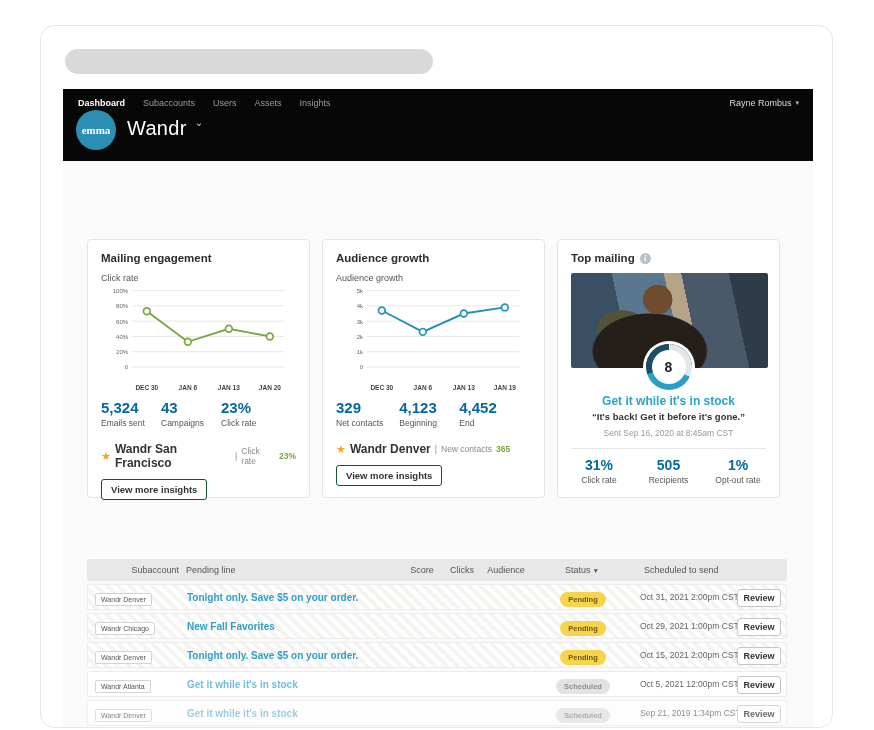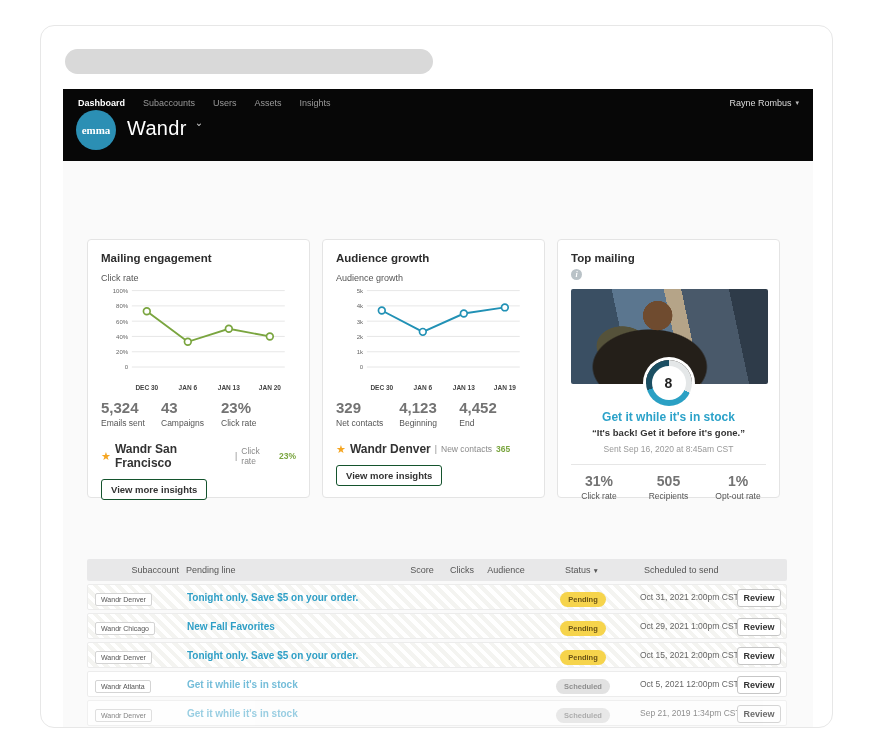--- a/index.html
+++ b/index.html
@@ -36,31 +36,31 @@
   .cards { position: absolute; left: 24px; top: 78px; display: flex; gap: 12px; }
   .card { width: 223px; height: 259px; background: #fff; border: 1px solid #e4e4e4; border-radius: 4px; padding: 12px 13px; }
   .card-title { font-size: 11.5px; font-weight: bold; color: #2d2d2d; }
   .chart-sub { font-size: 9px; color: #555; margin-top: 9px; }
   svg.chart { width: 196px; height: 110px; margin-top: 2px; display: block; }
   .grid-line { stroke: #e5e5e5; stroke-width: 1; }
   .ytick { font-size: 6.5px; fill: #666; font-family: "Liberation Sans", sans-serif; }
   .xtick { font-size: 7px; font-weight: bold; fill: #444; font-family: "Liberation Sans", sans-serif; }
   .stats-row { display: flex; margin-top: 4px; }
   .stat { margin-right: 16px; min-width: 44px; }
-  .stat-value { font-size: 15px; font-weight: bold; color: #737373; }
+  .stat-value { font-size: 15px; font-weight: bold; color: #0369a1; }
   .stat-label { font-size: 8.5px; color: #555; margin-top: 2px; }
   .highlight-row { display: flex; align-items: center; gap: 4px; margin-top: 14px; font-size: 8.5px; color: #8a8a8a; }
   .star { color: #f5a623; font-size: 11px; line-height: 1; }
   .hl-name { font-weight: bold; color: #333; font-size: 12px; }
   .hl-green { color: #7aa53f; font-weight: bold; }
   .insights-btn { margin-top: 9px; background: #fff; border: 1px solid #14532d; border-radius: 3px;
     padding: 4px 9px; font-size: 9.5px; font-weight: bold; color: #333; cursor: pointer; font-family: "Liberation Sans", sans-serif; }
 
   
-  .tm-title-row { display: flex; align-items: flex-start; gap: 5px; flex-direction: column; }
+  .tm-title-row { display: flex; align-items: center; gap: 5px; }
   .info-icon { width: 11px; height: 11px; border-radius: 50%; background: #b9c2c7; color: #fff;
     font-size: 8px; font-family: "Liberation Serif", serif; font-style: italic; font-weight: bold;
     display: flex; align-items: center; justify-content: center; }
   .photo { width: 197px; height: 95px; margin-top: 9px; border-radius: 2px; position: relative; overflow: hidden;
     background:
       radial-gradient(circle 15px at 44% 28%, #6f4b2f 97%, transparent),
       radial-gradient(ellipse 58px 38px at 40% 82%, #241f19 97%, transparent),
       radial-gradient(ellipse 26px 20px at 26% 60%, #55523a 97%, transparent),
       linear-gradient(78deg, #3a4f63 0 28%, #5b768f 28% 52%, #b5a488 52% 60%, #49596a 60% 82%, #2e3b49 82% 100%);
   }

